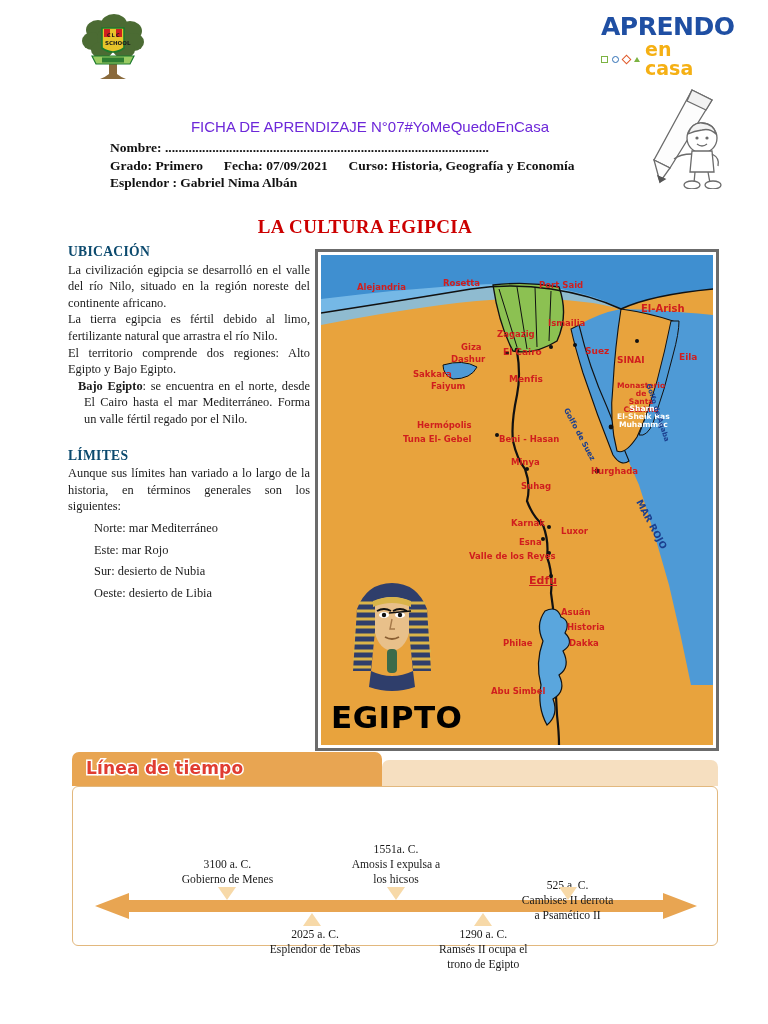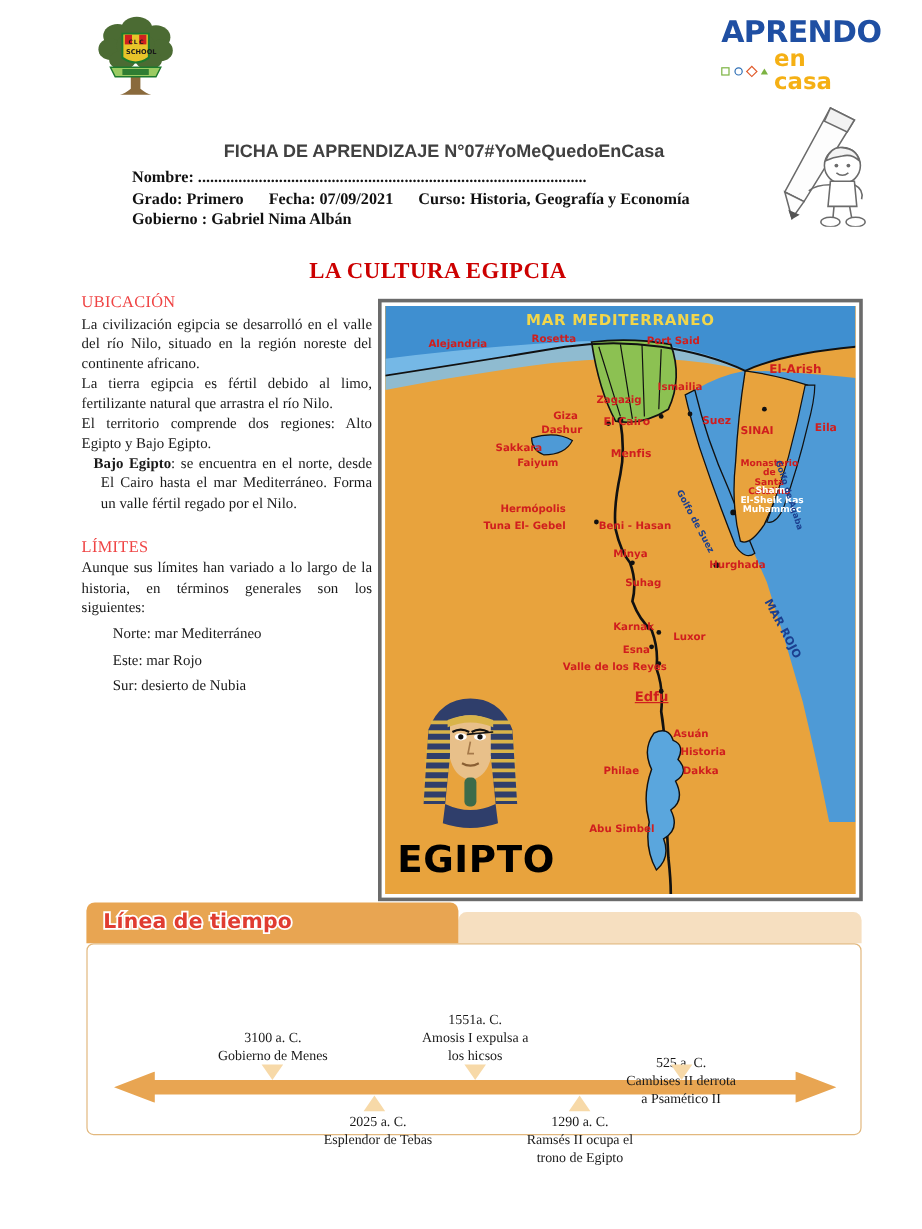--- a/index.html
+++ b/index.html
@@ -82,23 +82,23 @@
   }
   .boy-pencil svg { display:block; }
 
   
   .ficha-title {
     position: absolute;
     left: 110px; top: 118px;
     width: 520px;
     text-align: center;
     font-family: "Liberation Sans", sans-serif;
-    font-weight: bold;
+    font-weight: normal;
     font-size: 15px;
-    color: #404040;
+    color: #6d28d9;
   }
   .ficha-fields {
     position: absolute;
     left: 110px; top: 139px;
     width: 540px;
     font-family: "Liberation Serif", serif;
     font-weight: bold;
     font-size: 13.5px;
     line-height: 17.5px;
     color: #111;
@@ -123,22 +123,22 @@
   .left-col {
     position: absolute;
     left: 68px; top: 244px;
     width: 242px;
     font-family: "Liberation Serif", serif;
     font-size: 12.4px;
     line-height: 16.6px;
     color: #1a1a1a;
   }
   .sec-head {
-    color: #ef4444;
-    font-weight: normal;
+    color: #0c4a6e;
+    font-weight: bold;
     font-size: 13.6px;
     letter-spacing: 0.3px;
     margin-bottom: 1px;
   }
   .sec-head.limites { margin-top: 20px; }
   .just { text-align: justify; }
   .bullet {
     padding-left: 16px;
     text-indent: -6px;
     text-align: justify;
@@ -345,21 +345,21 @@
     <span>Grado:</span>
     <span>Primero</span>
     <span class="gap"></span>
     <span>Fecha:</span>
     <span>07/09/2021</span>
     <span class="gap"></span>
     <span>Curso:</span>
     <span>Historia, Geografía y Economía</span>
   </div>
   <div class="row">
-    <span>Gobierno :</span>
+    <span>Esplendor :</span>
     <span>Gabriel Nima Albán</span>
   </div>
 </div>
 
 <div class="main-title">LA CULTURA EGIPCIA</div>
 
 <div class="left-col">
   <div class="sec-head">UBICACIÓN</div>
   <div class="just">La civilización egipcia se desarrolló en el valle del río Nilo, situado en la región noreste del continente africano.</div>
   <div class="just">La tierra egipcia es fértil debido al limo, fertilizante natural que arrastra el río Nilo.</div>
@@ -367,20 +367,21 @@
 
   <div class="bullet">
     <b>Bajo Egipto</b><span>: se encuentra en el norte, desde El Cairo hasta el mar Mediterráneo. Forma un valle fértil regado por el Nilo.</span>
   </div>
 
   <div class="sec-head limites">LÍMITES</div>
   <div class="lim-intro">Aunque sus límites han variado a lo largo de la historia, en términos generales son los siguientes:</div>
   <div class="lim-line">Norte: mar Mediterráneo</div>
   <div class="lim-line">Este: mar Rojo</div>
   <div class="lim-line">Sur: desierto de Nubia</div>
+  <div class="lim-line">Oeste: desierto de Libia</div>
 </div>
 
 <div class="map-frame">
   <div class="map-inner">
     <svg class="map-svg" width="392" height="490" viewBox="0 0 392 490" xmlns="http://www.w3.org/2000/svg">
 
       <rect x="0" y="0" width="392" height="490" fill="#e8a33d"></rect>
 
       <path d="M0 0 H392 V34 Q330 40 300 54 Q270 40 230 34 Q190 28 150 34 Q90 44 0 58 Z" fill="#3f8fd0"></path>
       <path d="M0 44 Q80 34 150 30 Q200 27 240 34 Q280 42 300 54 Q270 46 230 44 Q180 42 120 50 Q60 58 0 70 Z" fill="#7fc0ea" opacity="0.85"></path>
@@ -414,21 +415,20 @@
           <circle cx="228" cy="272" r="2"></circle>
         <circle cx="222" cy="284" r="2"></circle>
           <circle cx="228" cy="298" r="2"></circle>
         <circle cx="230" cy="321" r="2"></circle>
           <circle cx="290" cy="172" r="2.4"></circle>
         <circle cx="276" cy="216" r="2.4"></circle>
           <circle cx="316" cy="86" r="2"></circle>
       </g>
     </svg>
 
-    <div class="map-title">MAR MEDITERRANEO</div>
 
     <div id="map-labels">
         <div class="map-label" style="left: 36px; top: 28px; font-size: 8.5px;">
           <div>Alejandria</div>
         </div>
         <div class="map-label" style="left: 122px; top: 24px; font-size: 8.5px;">
           <div>Rosetta</div>
         </div>
         <div class="map-label" style="left: 218px; top: 26px; font-size: 8.5px;">
           <div>Port Said</div>

